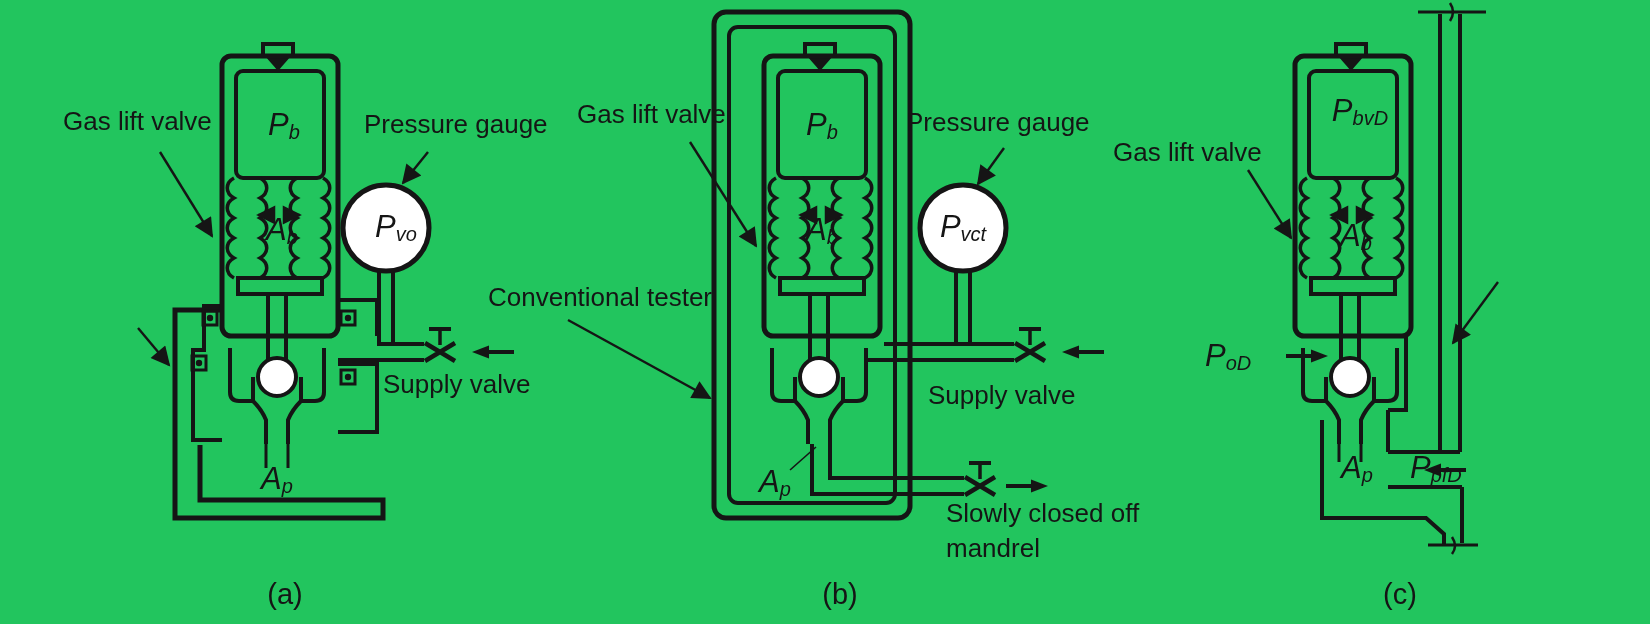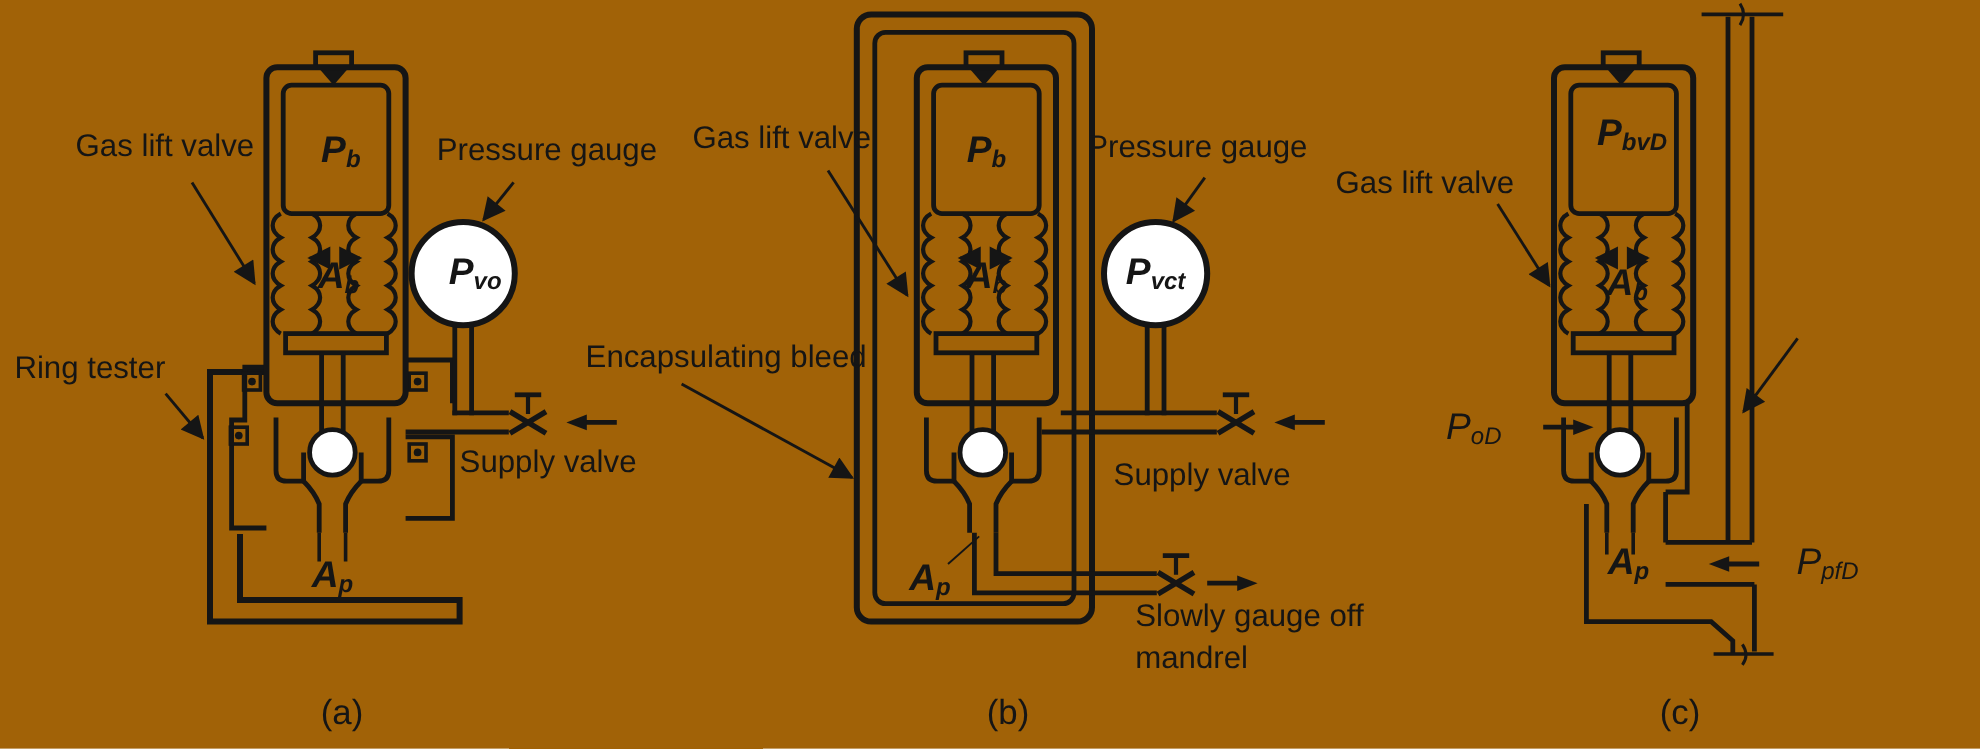--- a/index.html
+++ b/index.html
@@ -1,30 +1,30 @@
 <!DOCTYPE html>
 <html><head>
 <meta charset="utf-8">
 <style>
   html,body{margin:0;padding:0;background:#ffffff;}
   .stage{
-    position:relative;width:1650px;height:624px;background:#a16207;
+    position:relative;width:1650px;height:624px;background:#22c55e;
     font-family:"Liberation Sans", sans-serif;color:#151515;overflow:hidden;
   }
   .art{position:absolute;left:0;top:0;width:1650px;height:624px;}
   .lbl{
     position:absolute;font-size:26px;line-height:35px;white-space:nowrap;
     color:#151515;
   }
   .sym{
     position:absolute;white-space:nowrap;color:#151515;
   }
   .sym .m{font-style:italic;font-size:31px;}
   .sym sub{font-style:italic;font-size:20px;}
-  .c{transform:translateX(-50%);font-weight:bold;}
+  .c{transform:translateX(-50%);}
   .cap{position:absolute;font-size:29px;transform:translateX(-50%);color:#151515;}
 </style>
 </head>
 <body>
 
 <div class="stage">
 
   <svg class="art" viewBox="0 0 1650 624">
     <defs>
       <marker id="ah" viewBox="0 0 10 10" refX="9" refY="5" markerWidth="9" markerHeight="8" orient="auto-start-reverse">
@@ -144,49 +144,48 @@
         <use href="#arrR" transform="translate(1328,356)"></use>
         <use href="#arrL" transform="translate(1424,470)"></use>
         <path d="M1248,170 L1291,238" stroke-width="2.4" marker-end="url(#ah)"></path>
         <path d="M1498,282 L1453,343" stroke-width="2.4" marker-end="url(#ah)"></path>
       </g>
     </g>
   </svg>
 
   <div class="lbl" style="left:63px;top:104px">Gas lift valve</div>
   <div class="lbl" style="left:364px;top:107px">Pressure gauge</div>
-  <div class="lbl" style="left:12px;top:289px">Ring tester</div>
   <div class="lbl" style="left:383px;top:367px">
     <div>Supply valve</div>
   </div>
   <div class="sym c" style="left:284px;top:107px"><span class="m">P</span><sub>b</sub></div>
   <div class="sym c" style="left:282px;top:212px"><span class="m">A</span><sub>b</sub></div>
   <div class="sym c" style="left:396px;top:209px"><span class="m">P</span><sub>vo</sub></div>
   <div class="sym c" style="left:277px;top:461px"><span class="m">A</span><sub>p</sub></div>
   <div class="cap" style="left:285px;top:578px">(a)</div>
 
   <div class="lbl" style="left:577px;top:97px">Gas lift valve</div>
   <div class="lbl" style="left:906px;top:105px">Pressure gauge</div>
-  <div class="lbl" style="left:488px;top:280px">Encapsulating bleed</div>
+  <div class="lbl" style="left:488px;top:280px">Conventional tester</div>
   <div class="lbl" style="left:928px;top:378px">
     <div>Supply valve</div>
   </div>
   <div class="lbl" style="left:946px;top:496px">
-    <div>Slowly gauge off</div>
+    <div>Slowly closed off</div>
     <div>mandrel</div>
   </div>
   <div class="sym c" style="left:822px;top:107px"><span class="m">P</span><sub>b</sub></div>
   <div class="sym c" style="left:822px;top:212px"><span class="m">A</span><sub>b</sub></div>
   <div class="sym c" style="left:963px;top:209px"><span class="m">P</span><sub>vct</sub></div>
   <div class="sym c" style="left:775px;top:464px"><span class="m">A</span><sub>p</sub></div>
   <div class="cap" style="left:840px;top:578px">(b)</div>
 
   <div class="lbl" style="left:1113px;top:135px">Gas lift valve</div>
   <div class="lbl" style="left:1459px;top:202px">
   </div>
   <div class="sym c" style="left:1360px;top:93px"><span class="m">P</span><sub>bvD</sub></div>
   <div class="sym c" style="left:1356px;top:218px"><span class="m">A</span><sub>b</sub></div>
   <div class="sym" style="left:1205px;top:338px"><span class="m">P</span><sub>oD</sub></div>
   <div class="sym c" style="left:1357px;top:450px"><span class="m">A</span><sub>p</sub></div>
-  <div class="sym" style="left:1497px;top:450px"><span class="m">P</span><sub>pfD</sub></div>
+  <div class="sym" style="left:1410px;top:450px"><span class="m">P</span><sub>pfD</sub></div>
   <div class="cap" style="left:1400px;top:578px">(c)</div>
 
 </div>
 
 </body></html>

